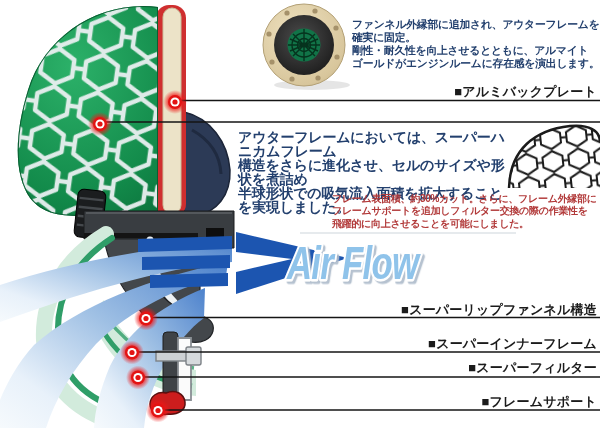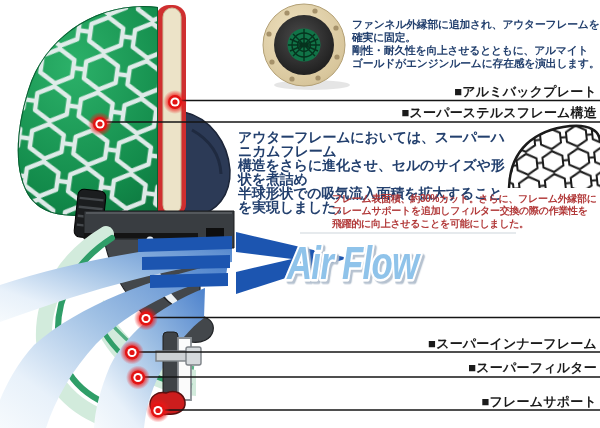--- a/index.html
+++ b/index.html
@@ -225,18 +225,18 @@
 剛性・耐久性を向上させるとともに、アルマイト
 ゴールドがエンジンルームに存在感を演出します。</div>
 <div class="para p2">アウターフレームにおいては、スーパーハニカムフレーム
 構造をさらに進化させ、セルのサイズや形状を煮詰め
 半球形状での吸気流入面積を拡大することを実現しました。</div>
 <div class="para p3">フレーム表面積、約30%カット。さらに、フレーム外縁部に
 フレームサポートを追加しフィルター交換の際の作業性を
 飛躍的に向上させることを可能にしました。</div>
 
 <div class="callout-label cl-0">■アルミバックプレート</div>
-<div class="callout-label cl-1">■スーパーステルスフレーム構造</div>
+<div class="callout-label cl-2">■スーパーリップファンネル構造</div>
 <div class="callout-label cl-3">■スーパーインナーフレーム</div>
 <div class="callout-label cl-4">■スーパーフィルター</div>
 <div class="callout-label cl-5">■フレームサポート</div>
 
 </div>
 
 </body></html>

